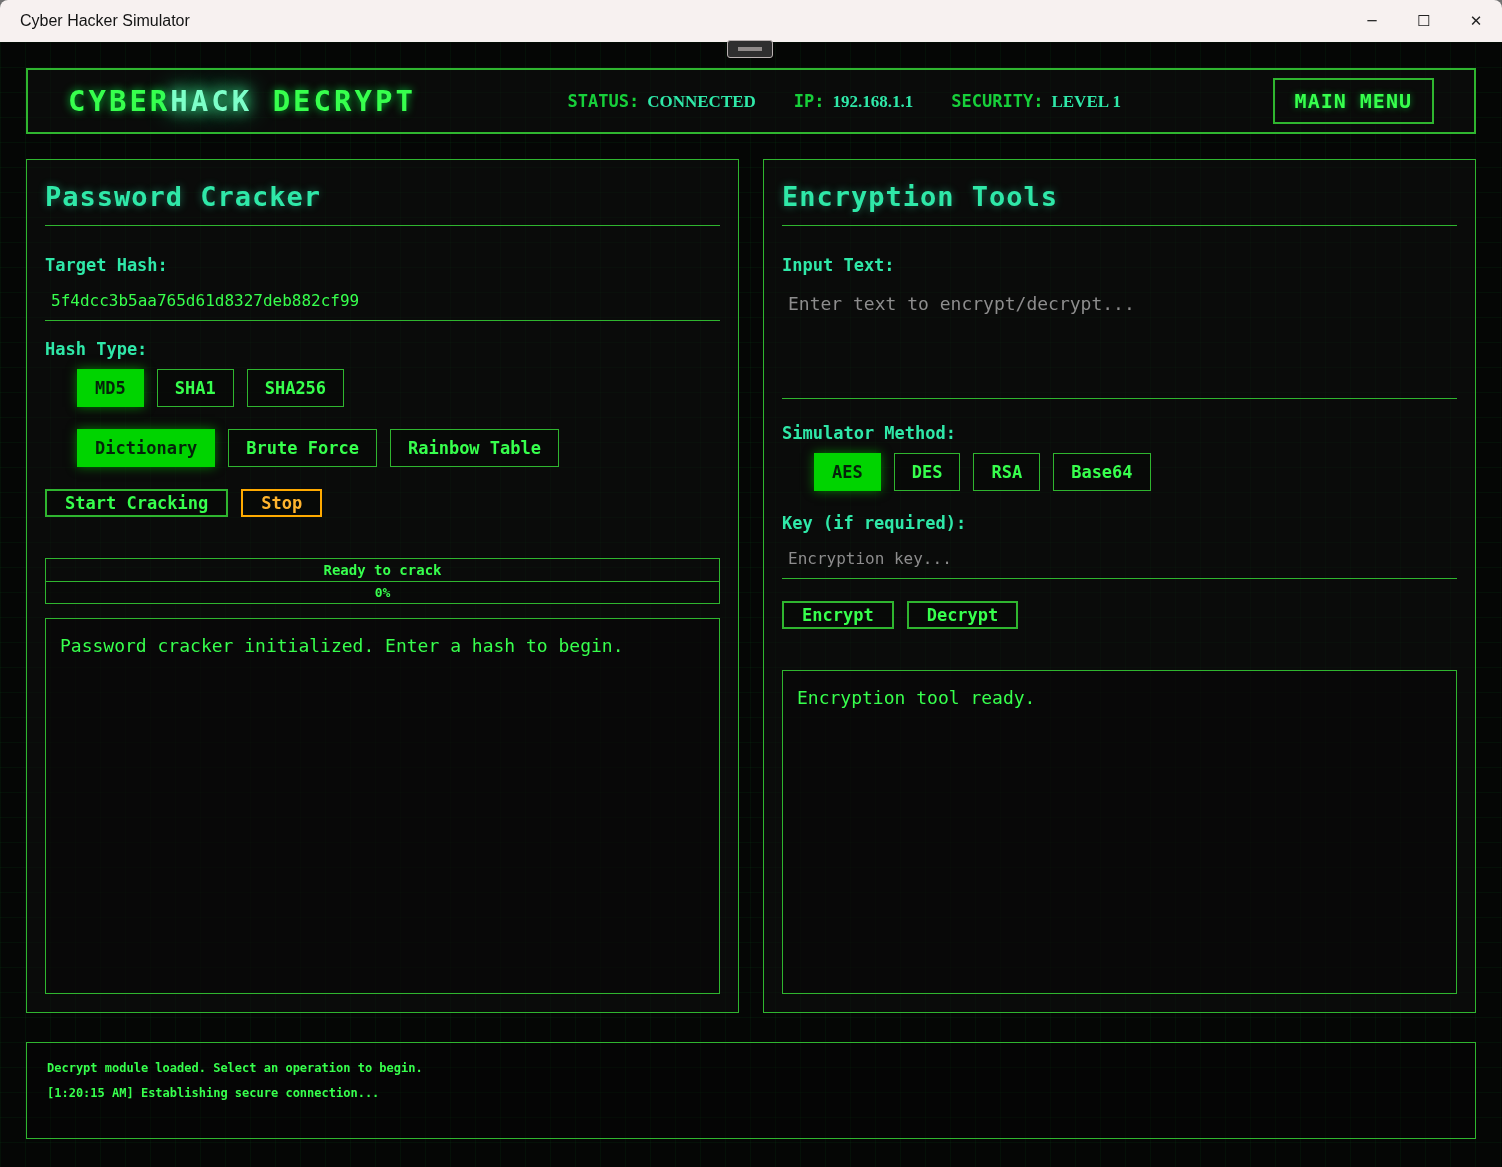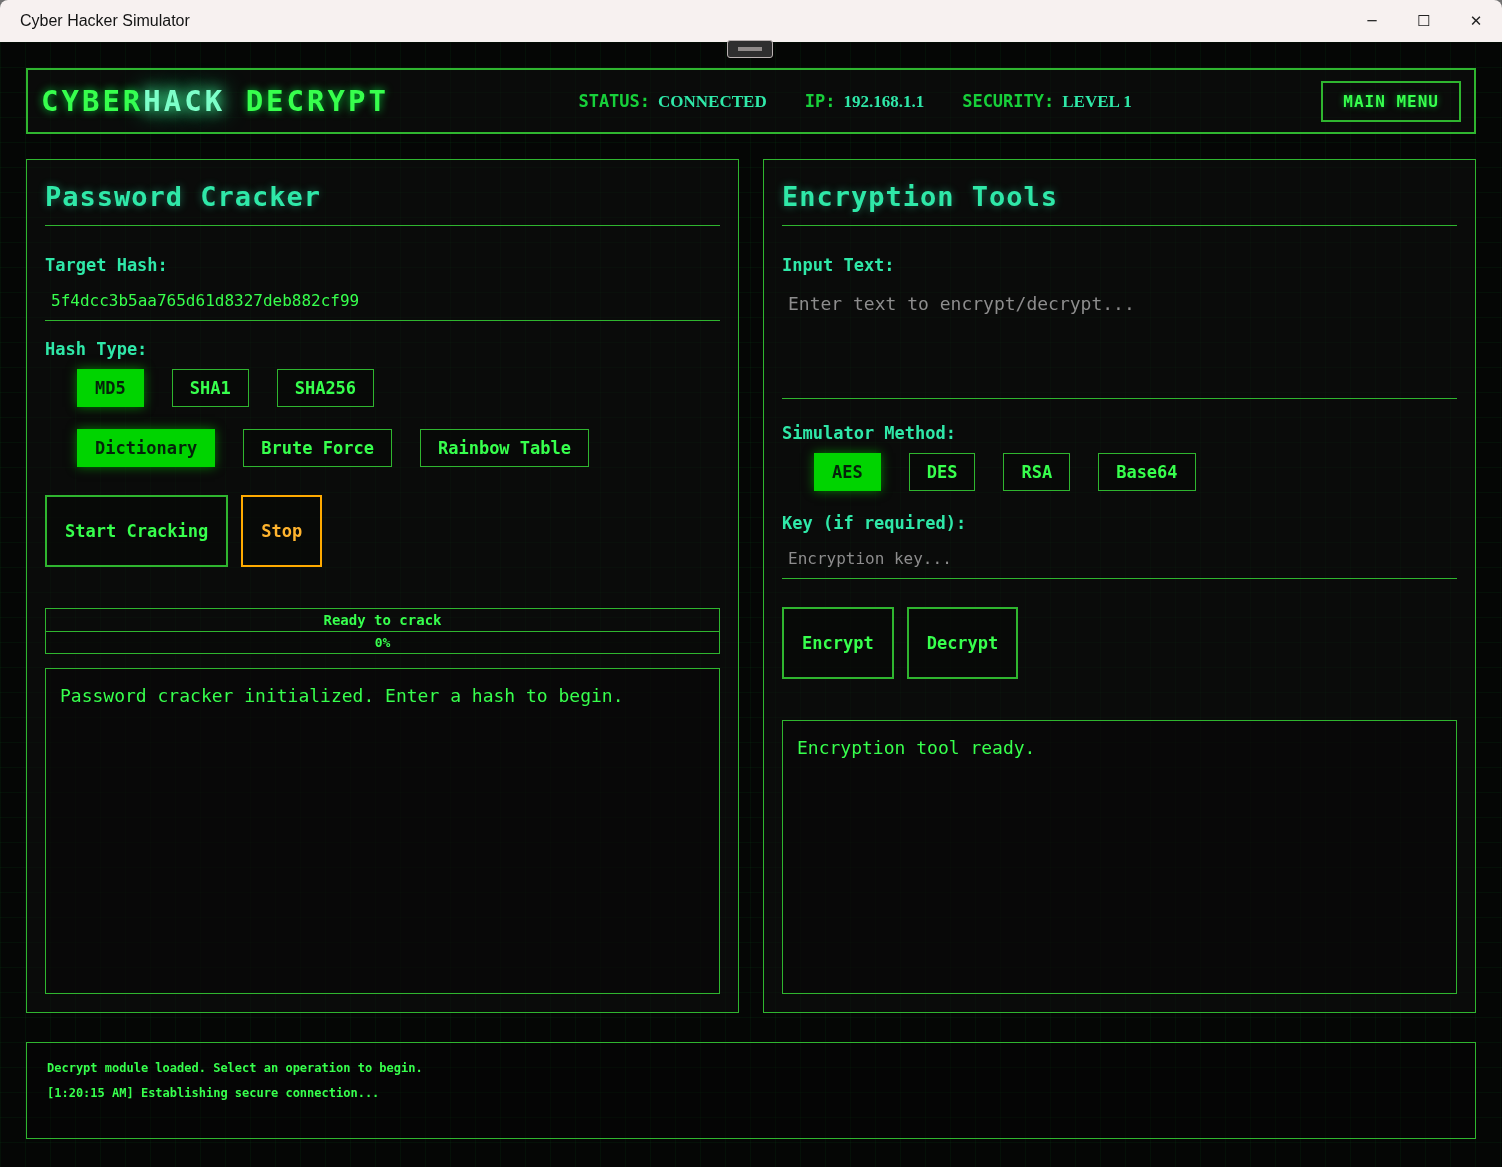--- a/index.html
+++ b/index.html
@@ -51,31 +51,31 @@
     background-image:
       linear-gradient(rgba(0,255,65,0.045) 1px,transparent 1px),
       linear-gradient(90deg,rgba(0,255,65,0.045) 1px,transparent 1px);
     background-size:25px 25px;
     padding:26px 26px 0 26px;
   }
   
   .header{
     height:66px;border:2px solid var(--border);
     display:flex;align-items:center;justify-content:space-between;
-    padding:0 13px;margin-bottom:25px;background:var(--panel-bg);
+    padding:0 40px;margin-bottom:25px;background:var(--panel-bg);
   }
   .logo{font-size:29px;font-weight:bold;letter-spacing:3px;color:var(--neon);
     text-shadow:0 0 8px rgba(0,255,65,.75);}
   .logo .glow{color:#7dffc9;text-shadow:0 0 14px #49ffa4,0 0 26px #23ff87;}
   .statusbar{display:flex;gap:38px;font-size:17px;font-weight:bold;}
   .statusbar .lbl{color:#17cf3a;}
   .statusbar .val{color:var(--spring);margin-left:8px;font-family:Liberation Serif, serif;}
   .menu-btn{
     background:transparent;border:2px solid var(--border);color:var(--neon);
-    font-family:inherit;font-size:16px;font-weight:bold;letter-spacing:1px;
+    font-family:inherit;font-size:20px;font-weight:bold;letter-spacing:1px;
     padding:9px 20px;cursor:pointer;text-shadow:0 0 6px rgba(0,255,65,.5);
   }
   
   .main{display:flex;gap:24px;height:854px;margin-bottom:29px;}
   .panel{
     flex:1;border:1px solid var(--border);background:var(--panel-bg);
     padding:21px 18px 18px 18px;display:flex;flex-direction:column;
   }
   .panel-title{
     color:var(--spring);font-size:27px;font-weight:bold;letter-spacing:1px;
@@ -92,32 +92,32 @@
   .line-textarea{
     width:100%;height:112px;background:transparent;border:none;
     border-bottom:1px solid var(--border);color:var(--neon);
     font-family:inherit;font-size:18px;padding:6px;resize:none;outline:none;
   }
   .line-textarea::placeholder{color:var(--placeholder);}
   .mb18{margin-bottom:18px;}
   .mb22{margin-bottom:22px;}
   .mb24{margin-bottom:24px;}
   .mb10{margin-bottom:10px;}
-  .chip-row{display:flex;gap:28px;padding-left:32px;}
+  .chip-row{display:flex;gap:13px;padding-left:32px;}
   .chip{
     background:rgba(5,8,5,.6);border:1px solid var(--border);color:var(--neon);
     font-family:inherit;font-size:17px;font-weight:bold;padding:8px 17px;cursor:pointer;
   }
   .chip.selected{
     background:var(--sel-bg);border-color:var(--sel-bg);color:var(--sel-text);
     box-shadow:0 0 10px rgba(0,212,0,.55);
   }
   .action-btn{
     background:rgba(5,8,5,.6);border:2px solid var(--border);color:var(--neon);
-    font-family:inherit;font-size:17px;font-weight:bold;padding:24px 18px;cursor:pointer;margin-top:6px;
+    font-family:inherit;font-size:17px;font-weight:bold;padding:2px 18px;cursor:pointer;
   }
   .action-btn.amber{border-color:var(--amber);color:#ffb42e;}
   .actions{display:flex;gap:13px;}
   .crack-actions{margin-bottom:41px;}
   .enc-actions{margin-bottom:31px;}
   
   .status-box{
     border:1px solid var(--border);text-align:center;color:var(--neon);
     font-size:14px;font-weight:bold;padding:3px 0;
   }

